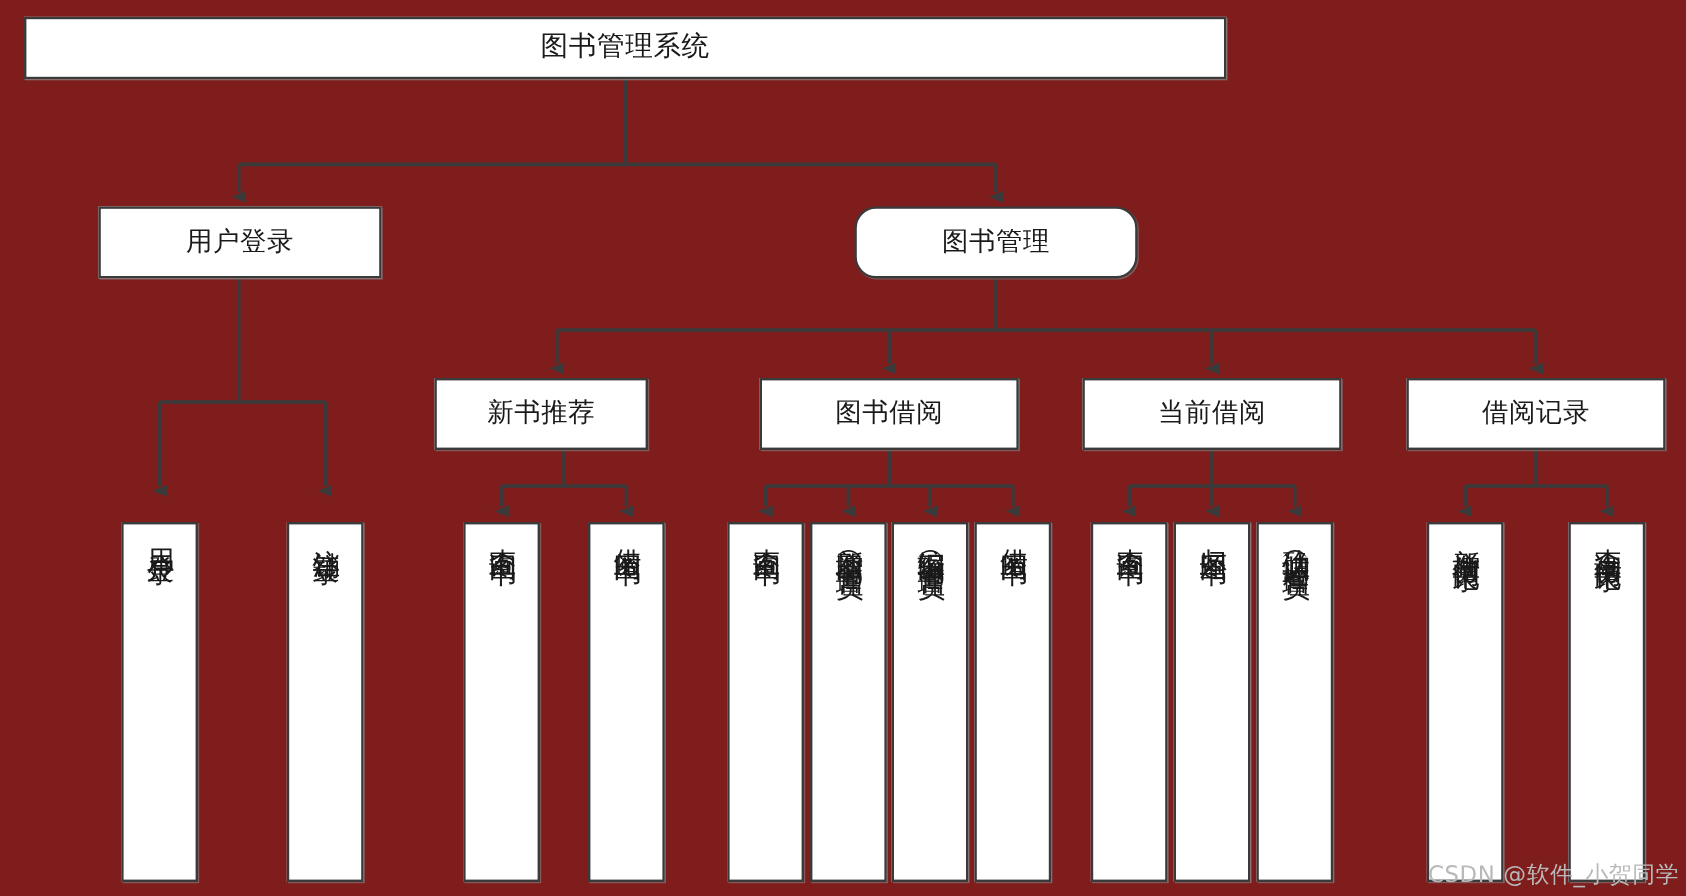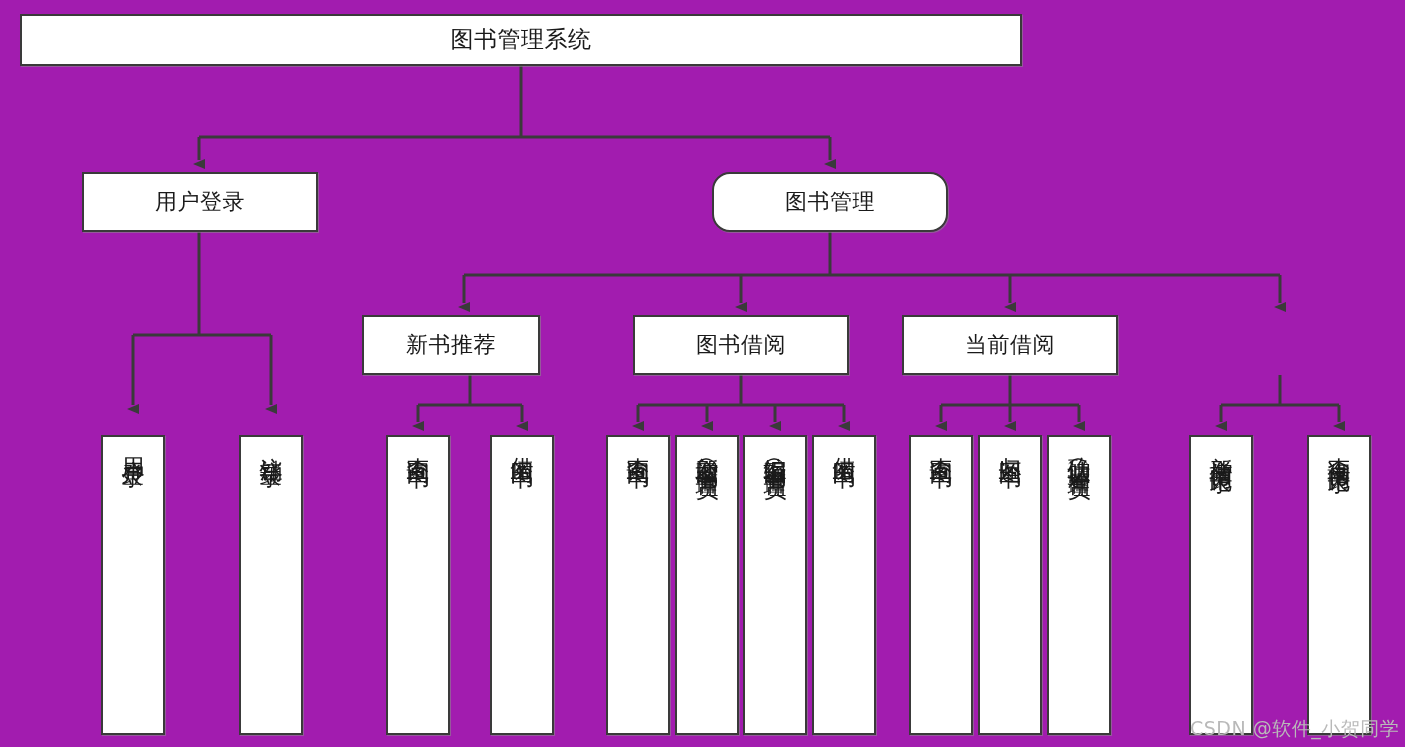--- a/index.html
+++ b/index.html
@@ -7,21 +7,21 @@
     padding: 0;
     background: #ffffff;
   }
   body {
     font-family: "DejaVu Sans", "Liberation Sans", sans-serif;
   }
   #canvas {
     position: relative;
     width: 1405px;
     height: 747px;
-    background: #a21caf;
+    background: #7f1d1d;
     overflow: hidden;
   }
   svg#wires {
     position: absolute;
     left: 0;
     top: 0;
     width: 1405px;
     height: 747px;
     pointer-events: none;
   }
@@ -141,20 +141,23 @@
   </div>
 
   <div class="node horiz" style="left:633px; top:315px; width:216px; height:60px;">
     <span class="label">图书借阅</span>
   </div>
 
   <div class="node horiz" style="left:902px; top:315px; width:216px; height:60px;">
     <span class="label">当前借阅</span>
   </div>
 
+  <div class="node horiz" style="left:1172px; top:315px; width:216px; height:60px;">
+    <span class="label">借阅记录</span>
+  </div>
 
   <div class="node leaf" style="left:101px; top:435px; width:64px; height:300px;">
     <span class="label">用户登录</span>
   </div>
 
   <div class="node leaf" style="left:239px; top:435px; width:64px; height:300px;">
     <span class="label">注销登录</span>
   </div>
 
   <div class="node leaf" style="left:386px; top:435px; width:64px; height:300px;">

